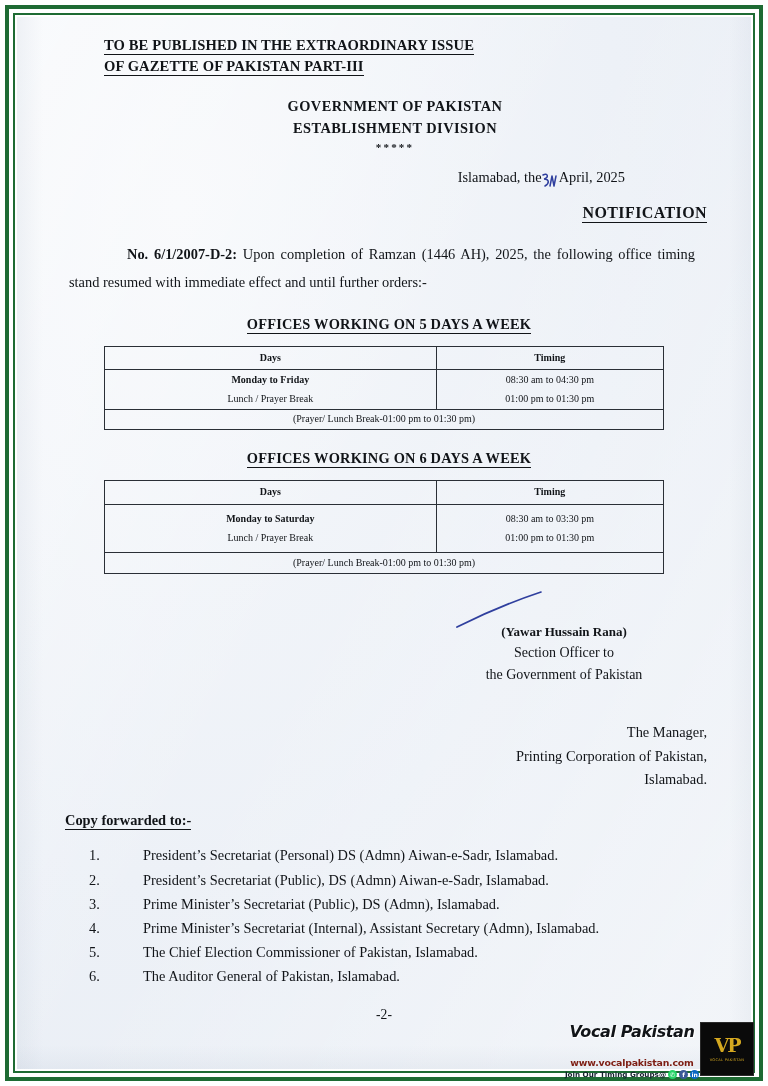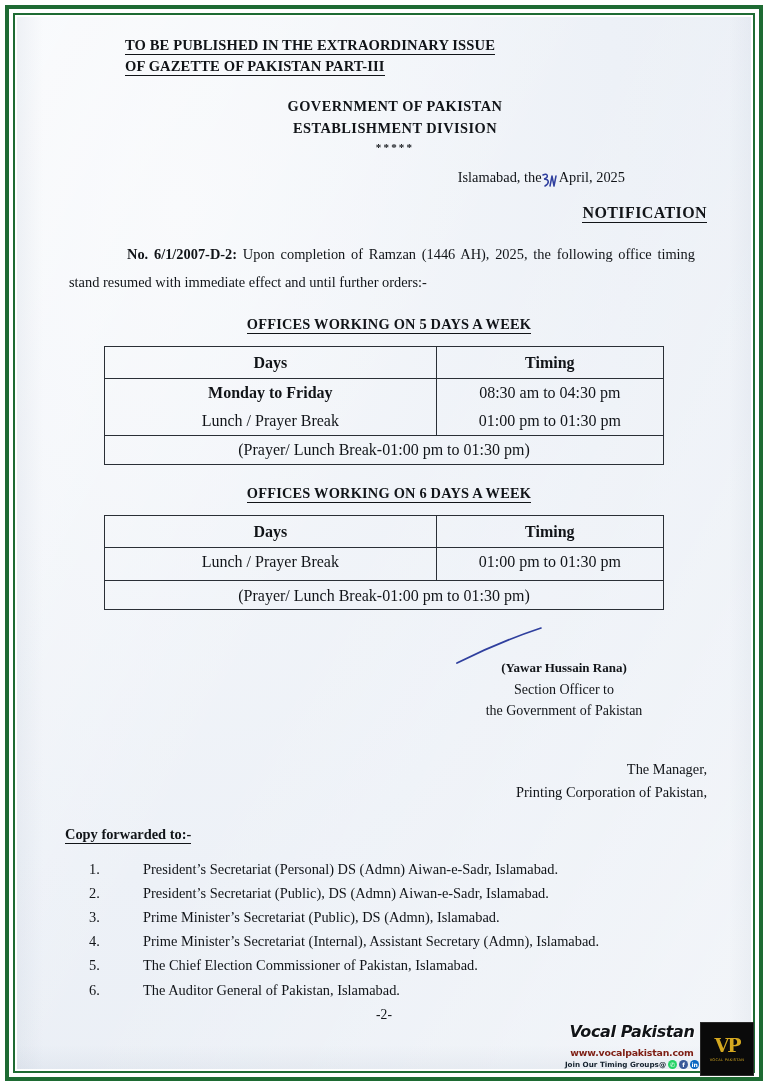--- a/index.html
+++ b/index.html
@@ -63,21 +63,21 @@
     z-index: 2;
   }
 
   
   .pub-note {
     font-size: 14.6px;
     font-weight: bold;
     line-height: 1.42;
     letter-spacing: 0.1px;
     padding-top: 18px;
-    margin-left: 64px;
+    margin-left: 43px;
   }
   .pub-note span {
     display: inline;
     border-bottom: 1.6px solid #111418;
     padding-bottom: 1px;
   }
 
   .gov-block {
     text-align: center;
     font-weight: bold;
@@ -152,21 +152,21 @@
 
   
   table.timing {
     border-collapse: collapse;
     width: 560px;
     margin: 13px auto 0 auto;
     table-layout: fixed;
   }
   table.timing td, table.timing th {
     border: 1.1px solid #2a2f36;
-    font-size: 16px;
+    font-size: 10px;
     padding: 2.5px 6px;
     line-height: 1.44;
   }
   table.timing th {
     font-weight: bold;
     text-align: center;
     padding: 4px 6px;
   }
   .col-days { width: 57%; }
   .cell-center { text-align: center; }
@@ -273,21 +273,21 @@
     letter-spacing: -0.4px;
     text-shadow: 1px 1px 0 #ffffff, -0.5px -0.5px 0 #ffffff;
     line-height: 1;
   }
   .wm-url {
     font-family: "DejaVu Sans", sans-serif;
     font-weight: bold;
     font-size: 9.4px;
     color: #7d1d12;
     letter-spacing: -0.2px;
-    margin-top: 8px;
+    margin-top: 18px;
     line-height: 1;
   }
   .wm-join {
     font-family: "DejaVu Sans", sans-serif;
     font-weight: bold;
     font-size: 7.2px;
     color: #14222e;
     margin-top: 3px;
     line-height: 1;
     display: flex;
@@ -398,20 +398,24 @@
         </table>
 
       <div class="table-heading">
         <span>OFFICES WORKING ON 6 DAYS A WEEK</span>
       </div>
       <table class="timing">
         <tbody>
             <tr>
           <th class="col-days">Days</th>
           <th>Timing</th>
+        </tr>
+        <tr>
+          <td class="cell-days-main no-bottom" style="padding-top:7px;">Monday to Saturday</td>
+          <td class="cell-center no-bottom" style="padding-top:7px;">08:30 am to 03:30 pm</td>
         </tr>
         <tr>
           <td class="cell-days-sub no-top" style="padding-bottom:7px;">Lunch / Prayer Break</td>
           <td class="cell-center no-top" style="padding-bottom:7px;">01:00 pm to 01:30 pm</td>
         </tr>
         <tr>
           <td class="full-row" colspan="2">(Prayer/ Lunch Break-01:00 pm to 01:30 pm)</td>
         </tr>
       </tbody>
         </table>
@@ -423,20 +427,21 @@
             </svg>
         </span>
         <div class="sig-name">(Yawar Hussain Rana)</div>
         <div class="sig-line">Section Officer to</div>
         <div class="sig-line">the Government of Pakistan</div>
       </div>
 
       <div class="addressee">
         <div>The Manager,</div>
         <div>Printing Corporation of Pakistan,</div>
+        <div>Islamabad.</div>
       </div>
 
       <div class="copy-fwd">
         <span>Copy forwarded to:-</span>
       </div>
       <ol class="fwd-list">
         <li>
           <span class="num">1.</span>
           <span class="txt">President’s Secretariat (Personal) DS (Admn) Aiwan-e-Sadr, Islamabad.</span>
         </li>

